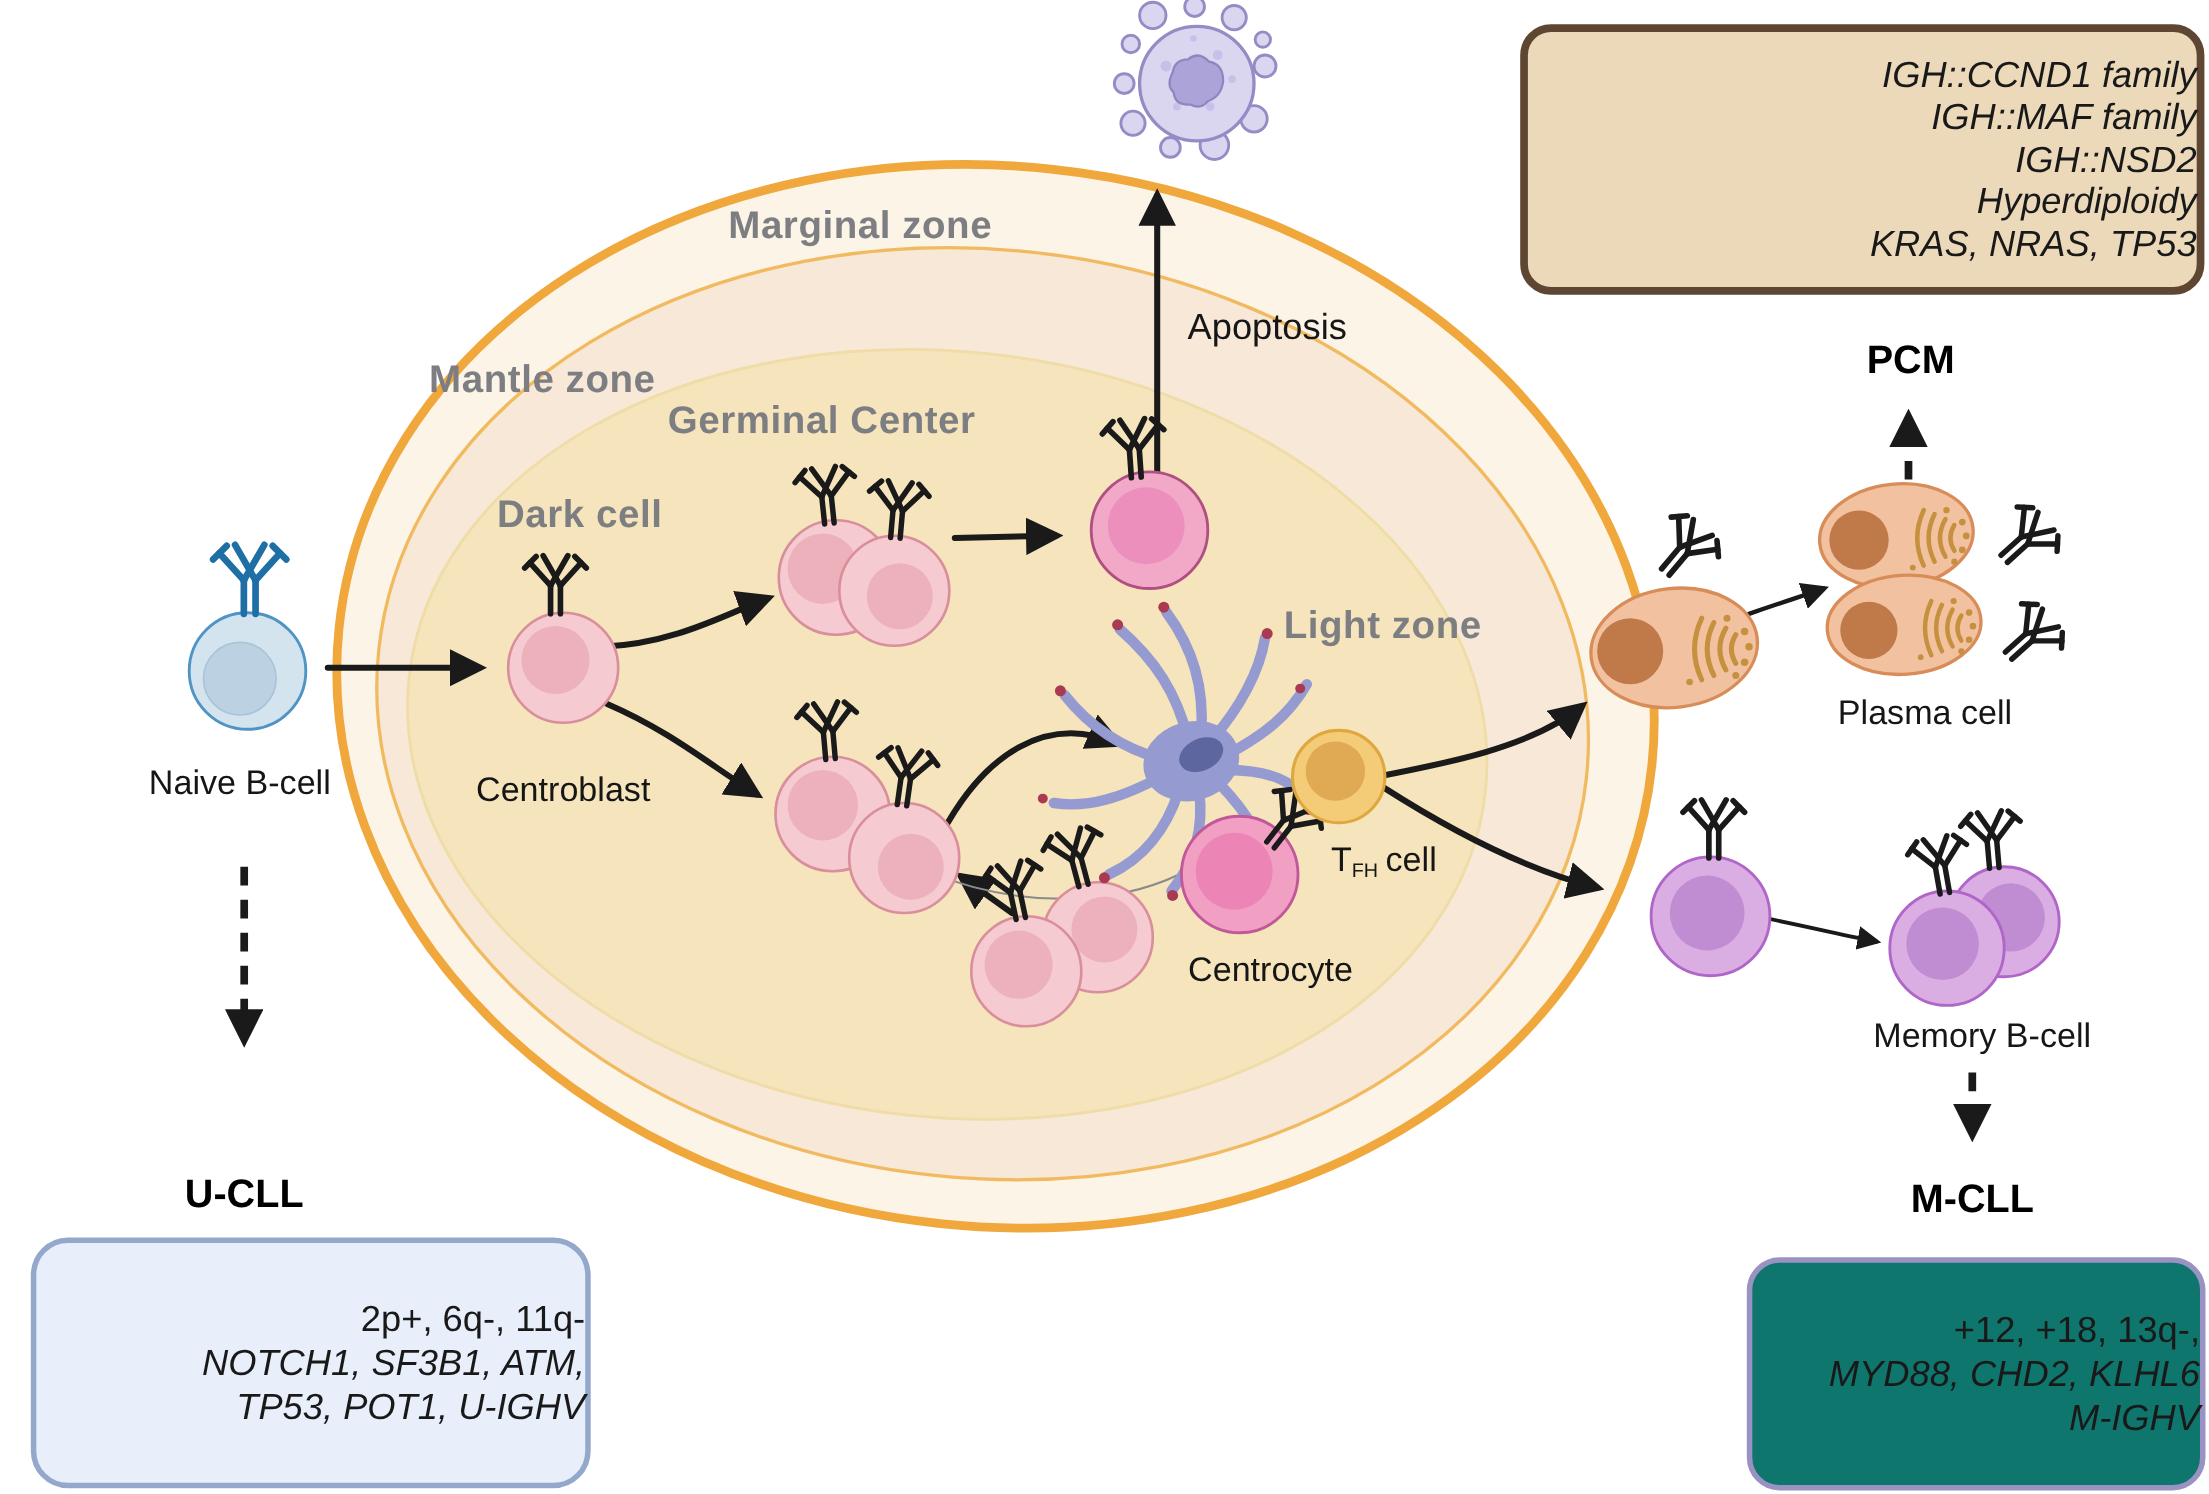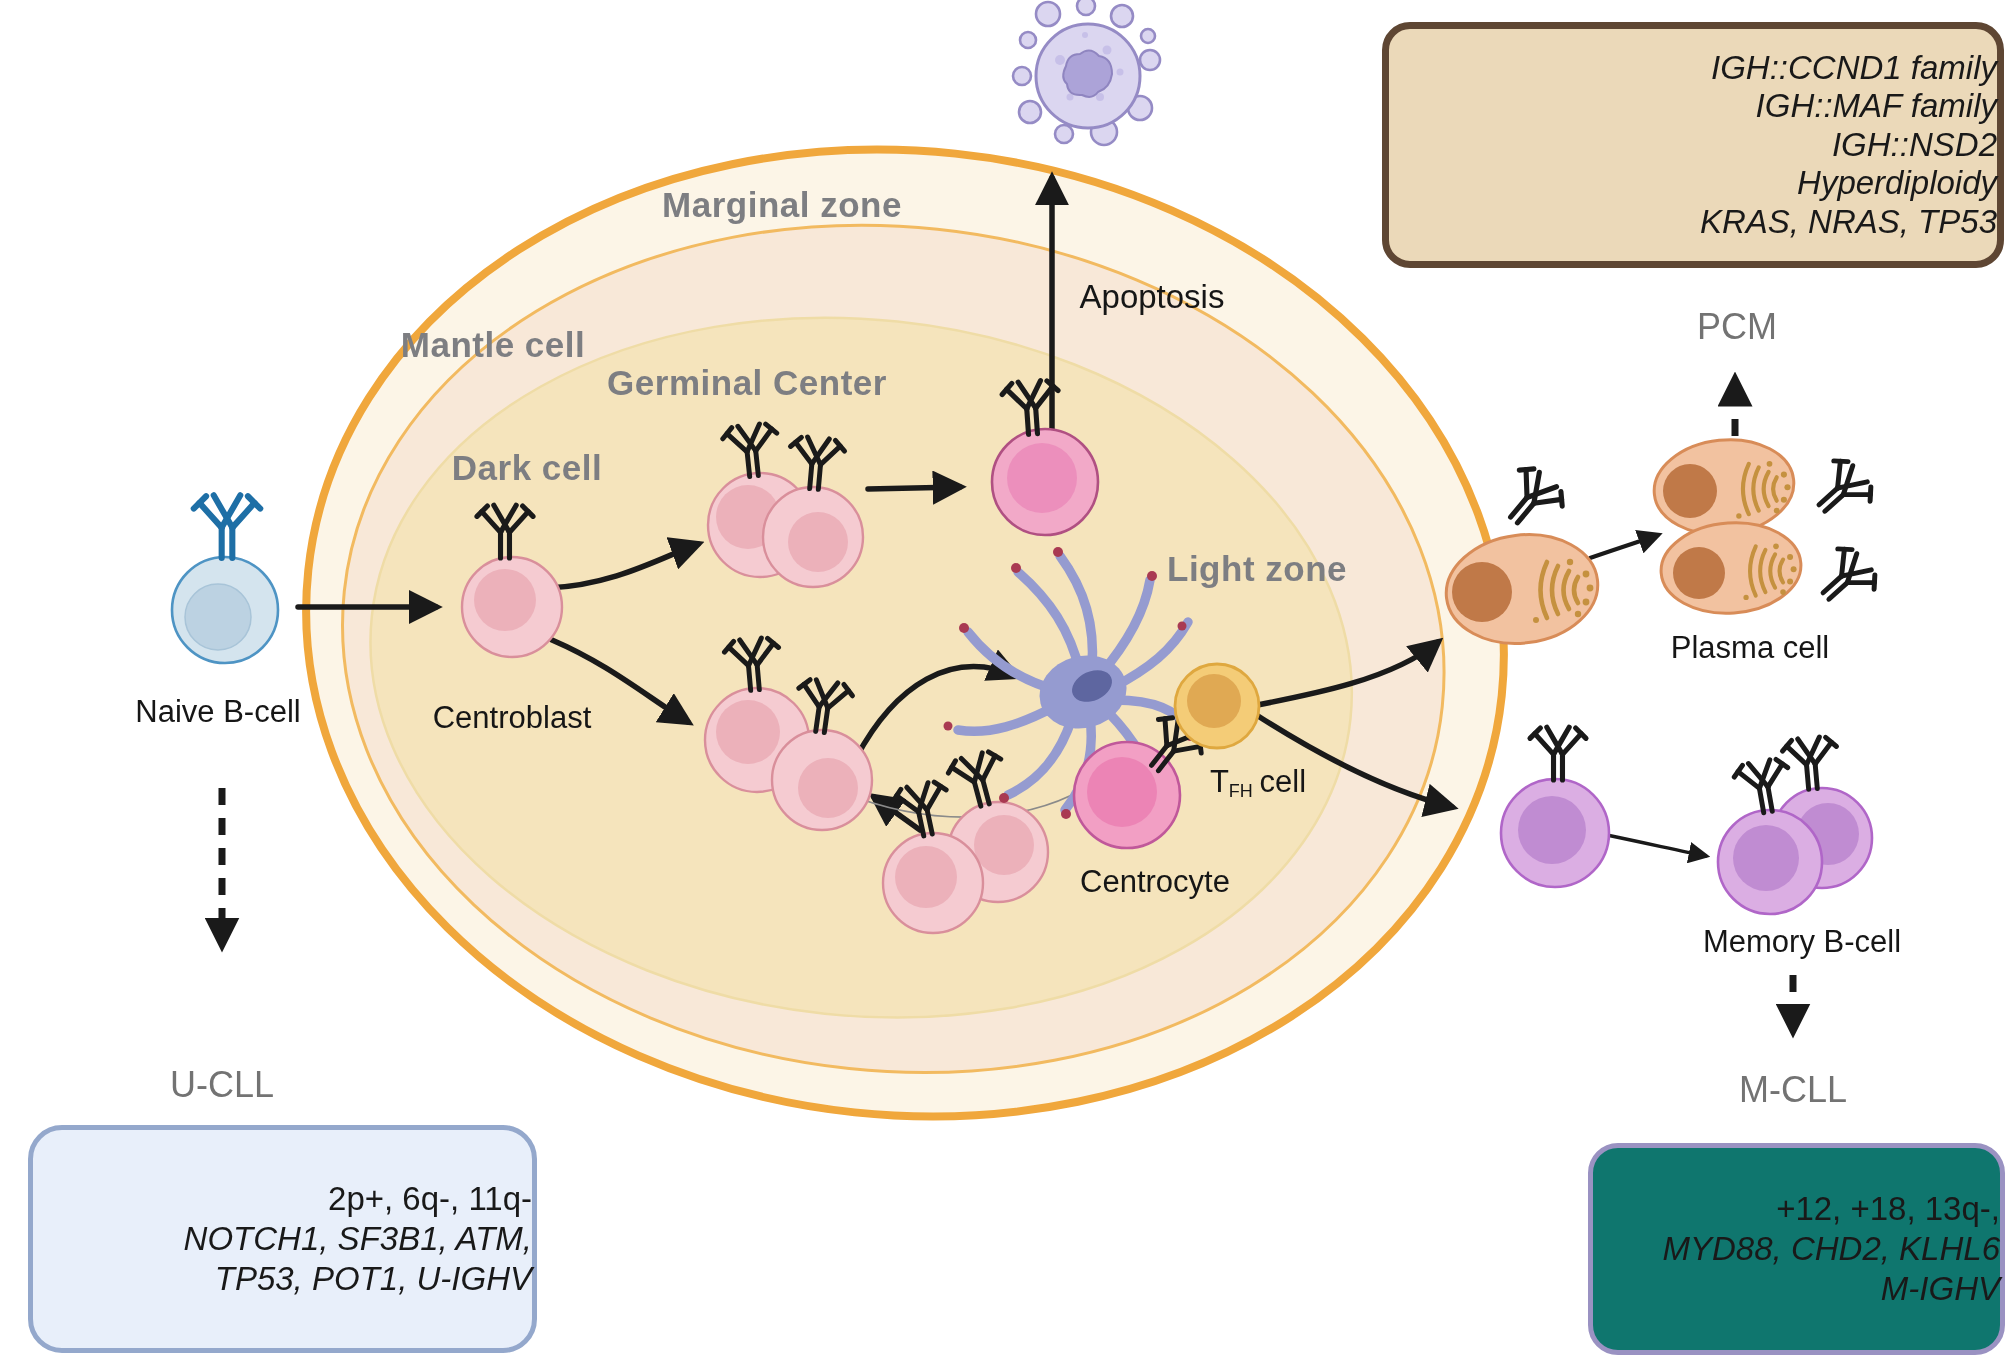--- a/index.html
+++ b/index.html
@@ -2,21 +2,21 @@
 <html><head>
 <meta charset="utf-8">
 <style>
   html,body{margin:0;padding:0;background:#ffffff;}
   .canvas{position:relative;width:2008px;height:1358px;background:#ffffff;overflow:hidden;
           font-family:"Liberation Sans", sans-serif;}
   .canvas svg.scene{position:absolute;left:0;top:0;}
   .lbl{position:absolute;transform:translate(-50%,-50%);white-space:nowrap;}
   .zone-lbl{font-weight:700;font-size:35px;color:#7d7e82;letter-spacing:.5px;}
   .cell-lbl{font-weight:400;font-size:31px;color:#161616;}
-  .outcome-lbl{font-weight:400;font-size:36px;color:#737373;}
+  .outcome-lbl{font-weight:700;font-size:36px;color:#000000;}
   .tfh-sub{font-size:0.58em;vertical-align:-0.28em;}
   .tfh-rest{margin-left:0.22em;}
   .note-box{position:absolute;box-sizing:border-box;display:flex;flex-direction:column;
             justify-content:center;align-items:flex-end;text-align:center;}
   .box-myeloma{left:1382px;top:22px;width:622px;height:246px;background:#ebd9b9;
                border:7px solid #5e4633;border-radius:28px;}
   .box-myeloma .line{font-style:italic;font-size:33px;line-height:38.5px;color:#191919;}
   .box-ucll{left:28px;top:1125px;width:509px;height:228px;background:#e8effa;
             border:5px solid #94a8cc;border-radius:34px;}
   .box-mcll{left:1588px;top:1143px;width:417px;height:212px;background:#0f766e;
@@ -222,21 +222,21 @@
       <circle cx="1822" cy="838" r="50" fill="#dbaee3" stroke="#b066c8" stroke-width="2.6"></circle>
       <circle cx="1828" cy="834" r="31" fill="#c08cd2"></circle>
       <circle cx="1770" cy="862" r="52" fill="#dbaee3" stroke="#b066c8" stroke-width="2.6"></circle>
       <circle cx="1766" cy="858" r="33" fill="#c08cd2"></circle>
       <use href="#ab" transform="translate(1768 812) rotate(-10) scale(1.55)" style="color:#1a1a1a"></use>
       <use href="#ab" transform="translate(1813 789) rotate(-5) scale(1.55)" style="color:#1a1a1a"></use>
     </g>
   </svg>
 
   <div class="lbl zone-lbl" style="left:782px;top:205px">Marginal zone</div>
-  <div class="lbl zone-lbl" style="left:493px;top:345px">Mantle cell</div>
+  <div class="lbl zone-lbl" style="left:493px;top:345px">Mantle zone</div>
   <div class="lbl zone-lbl" style="left:747px;top:383px">Germinal Center</div>
   <div class="lbl zone-lbl" style="left:527px;top:468px">Dark cell</div>
   <div class="lbl zone-lbl" style="left:1257px;top:569px">Light zone</div>
 
   <div class="lbl cell-lbl" style="left:1152px;top:297px;font-size:33px">Apoptosis</div>
   <div class="lbl cell-lbl" style="left:218px;top:712px">Naive B-cell</div>
   <div class="lbl cell-lbl" style="left:512px;top:718px">Centroblast</div>
   <div class="lbl cell-lbl" style="left:1155px;top:882px">Centrocyte</div>
   <div class="lbl cell-lbl" style="left:1258px;top:783px">
     <span>T</span><sub class="tfh-sub">FH</sub><span class="tfh-rest">cell</span>

